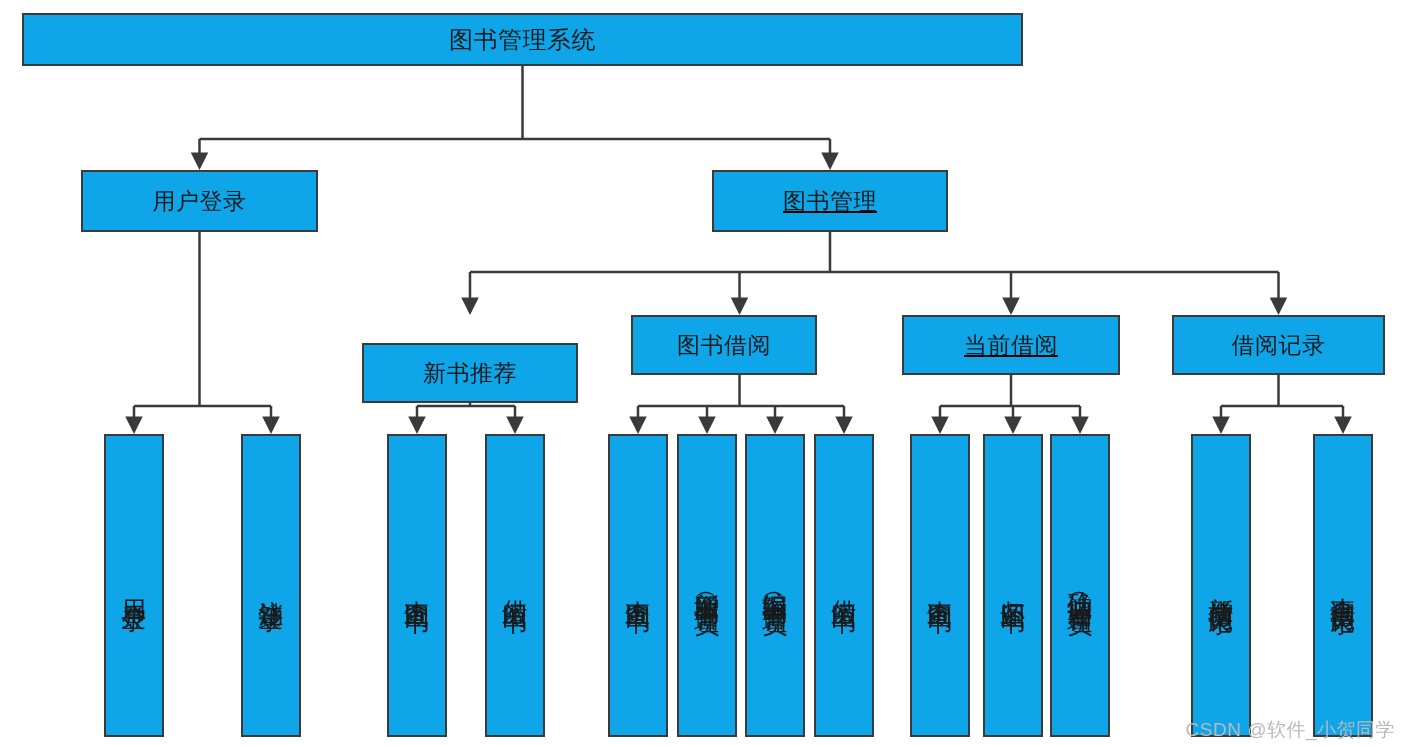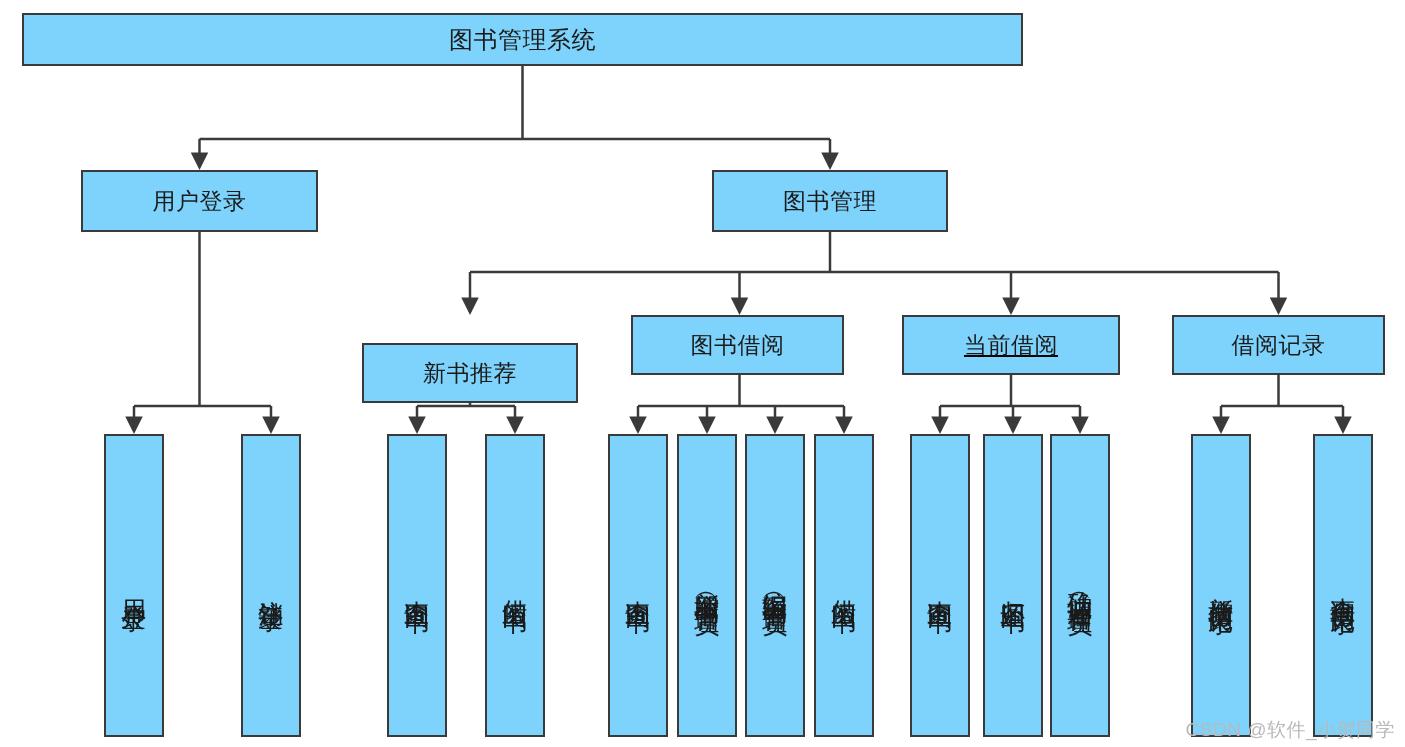--- a/index.html
+++ b/index.html
@@ -22,21 +22,21 @@
     position: absolute;
     left: 0;
     top: 0;
     width: 1405px;
     height: 747px;
     pointer-events: none;
   }
   .node {
     position: absolute;
     box-sizing: border-box;
-    background: #7dd3fc;
+    background: #0ea5e9;
     border: 2.5px solid #3a3a3a;
     display: flex;
     align-items: center;
     justify-content: center;
     z-index: 3;
   }
   .node-label {
     color: #1a1a1a;
     text-align: center;
     line-height: 1.15;
@@ -125,29 +125,29 @@
 
   <div id="nodes-root">
       <div class="node horiz root" style="left: 22px; top: 13px; width: 1001px; height: 53px;">
         <span class="node-label">图书管理系统</span>
       </div>
     </div>
   <div id="nodes-l2">
       <div class="node horiz" style="left: 81px; top: 170px; width: 237px; height: 62px;">
         <span class="node-label">用户登录</span>
       </div>
-      <div class="node horiz" style="left: 712px; top: 170px; width: 236px; height: 62px;">
+      <div class="node horiz" style="left: 712px; top: 170px; width: 236px; height: 62px; text-decoration: underline;">
         <span class="node-label">图书管理</span>
       </div>
     </div>
   <div id="nodes-l3">
       <div class="node horiz" style="left: 362px; top: 315px; width: 216px; height: 60px; margin-top: 28px;">
         <span class="node-label">新书推荐</span>
       </div>
-      <div class="node horiz" style="left: 631px; top: 315px; width: 213px; height: 60px;">
+      <div class="node horiz" style="left: 631px; top: 315px; width: 186px; height: 60px;">
         <span class="node-label">图书借阅</span>
       </div>
       <div class="node horiz" style="left: 902px; top: 315px; width: 218px; height: 60px; text-decoration: underline;">
         <span class="node-label">当前借阅</span>
       </div>
       <div class="node horiz" style="left: 1172px; top: 315px; width: 213px; height: 60px;">
         <span class="node-label">借阅记录</span>
       </div>
     </div>
   <div id="nodes-leaves">

